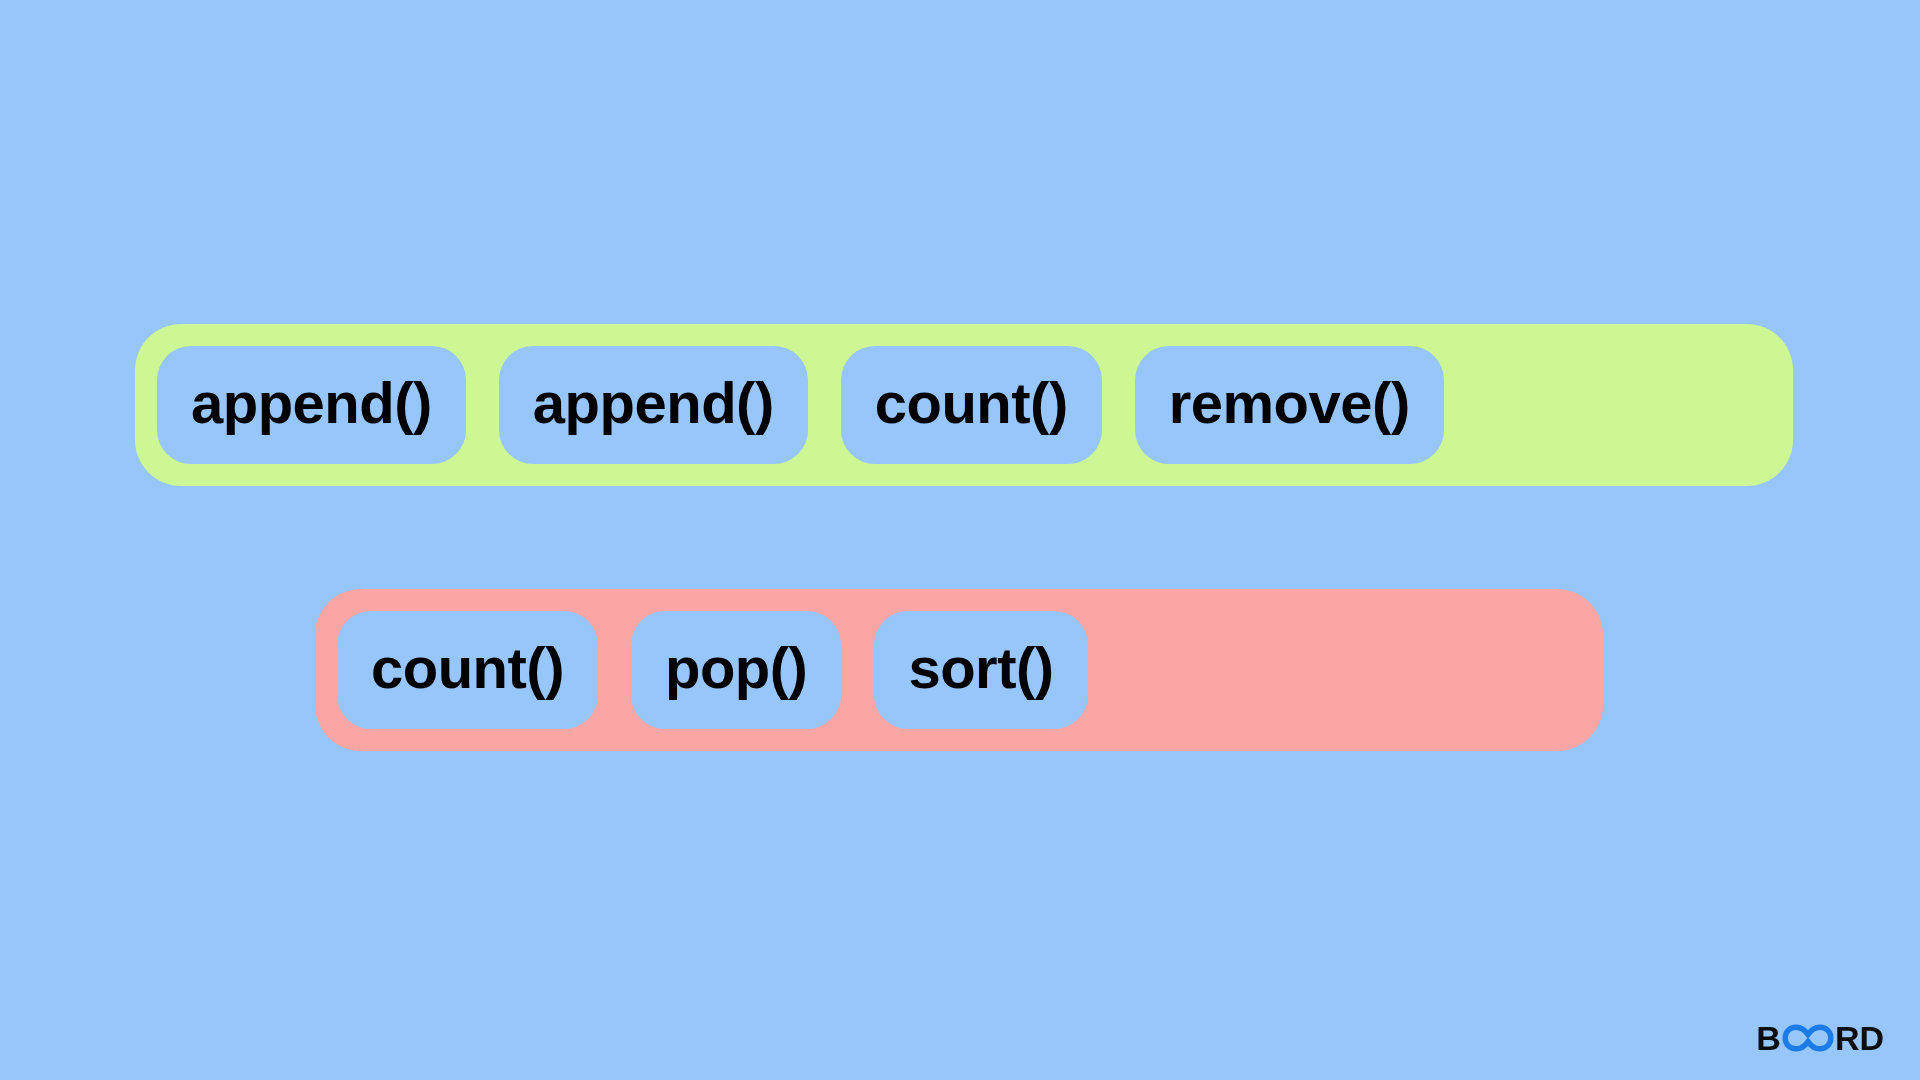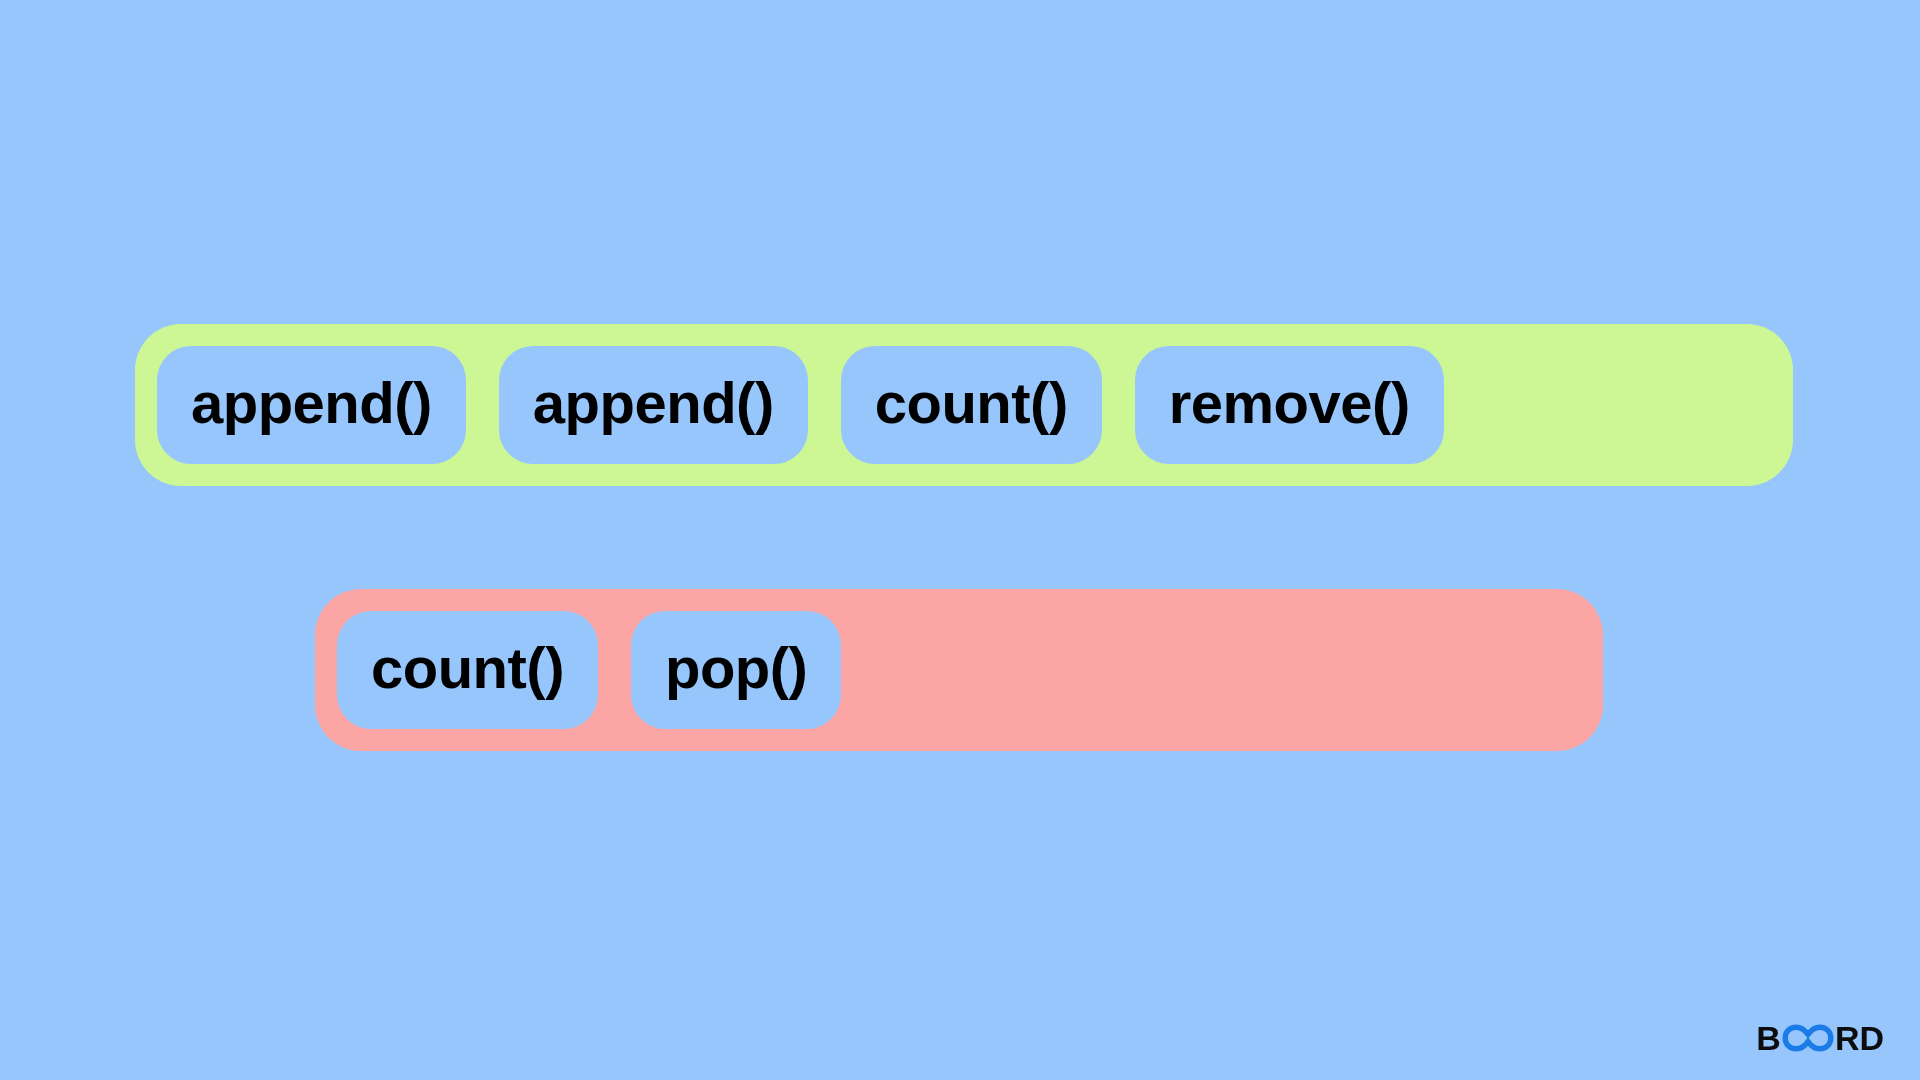--- a/index.html
+++ b/index.html
@@ -129,20 +129,23 @@
   <div class="group group--orange">
 
     <div class="pill">
       <span class="pill-label">count()</span>
     </div>
 
     <div class="pill">
       <span class="pill-label">pop()</span>
     </div>
 
+    <div class="pill">
+      <span class="pill-label">sort()</span>
+    </div>
 
   </div>
 
   <div class="logo">
     <span class="logo-text">
       <span>B</span>
       <span class="logo-infinity">
         <svg width="52" height="30" viewBox="0 0 52 30" aria-hidden="true">
           <path d="M14.2 4.2 C7.4 4.2 3.2 8.9 3.2 15 C3.2 21.1 7.4 25.8 14.2 25.8 C19.6 25.8 23.3 22.4 26 18.6 C28.7 22.4 32.4 25.8 37.8 25.8 C44.6 25.8 48.8 21.1 48.8 15 C48.8 8.9 44.6 4.2 37.8 4.2 C32.4 4.2 28.7 7.6 26 11.4 C23.3 7.6 19.6 4.2 14.2 4.2 Z" fill="none" stroke="#1b7ce8" stroke-width="5.4" stroke-linecap="round"></path>
         </svg>

